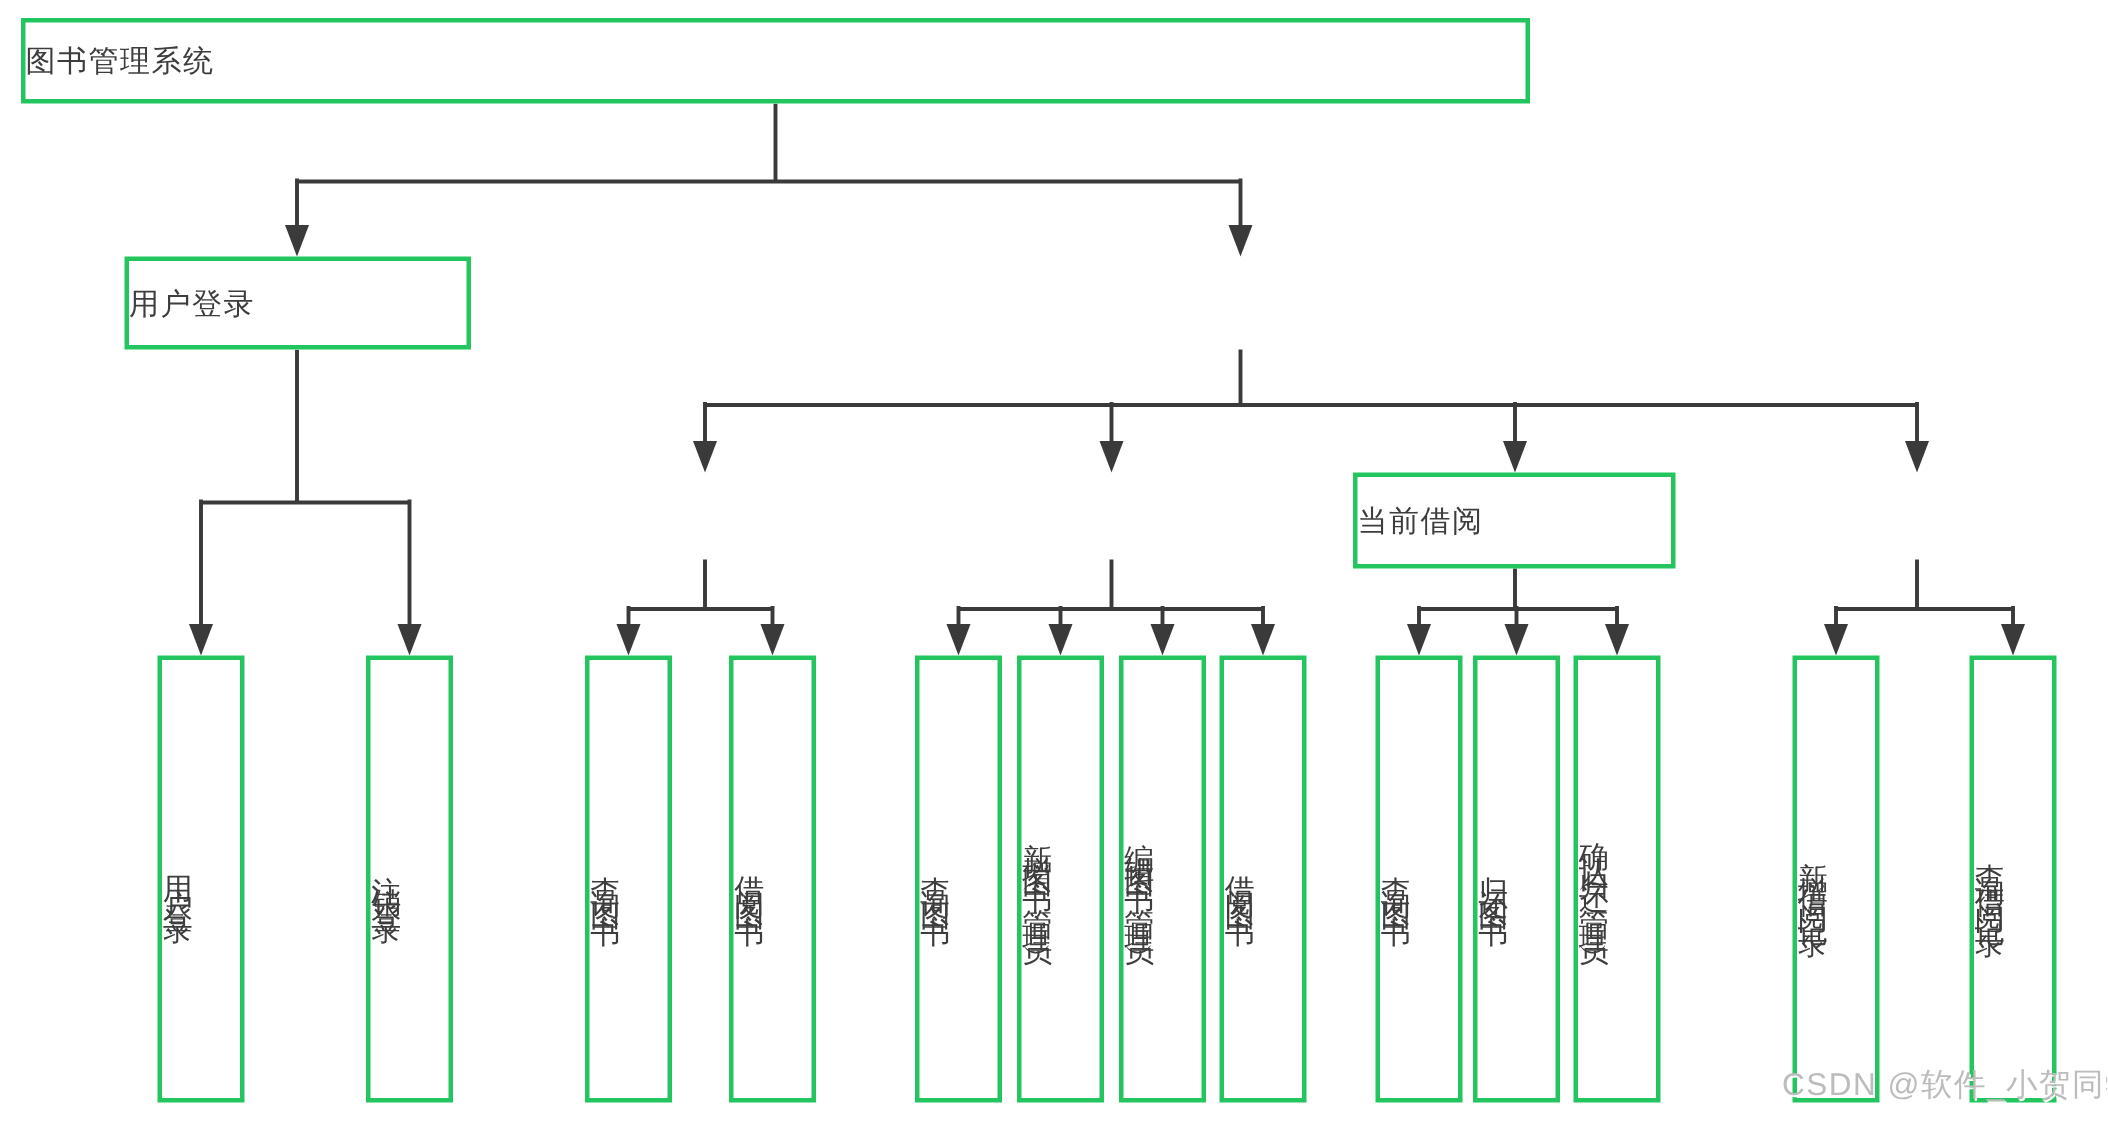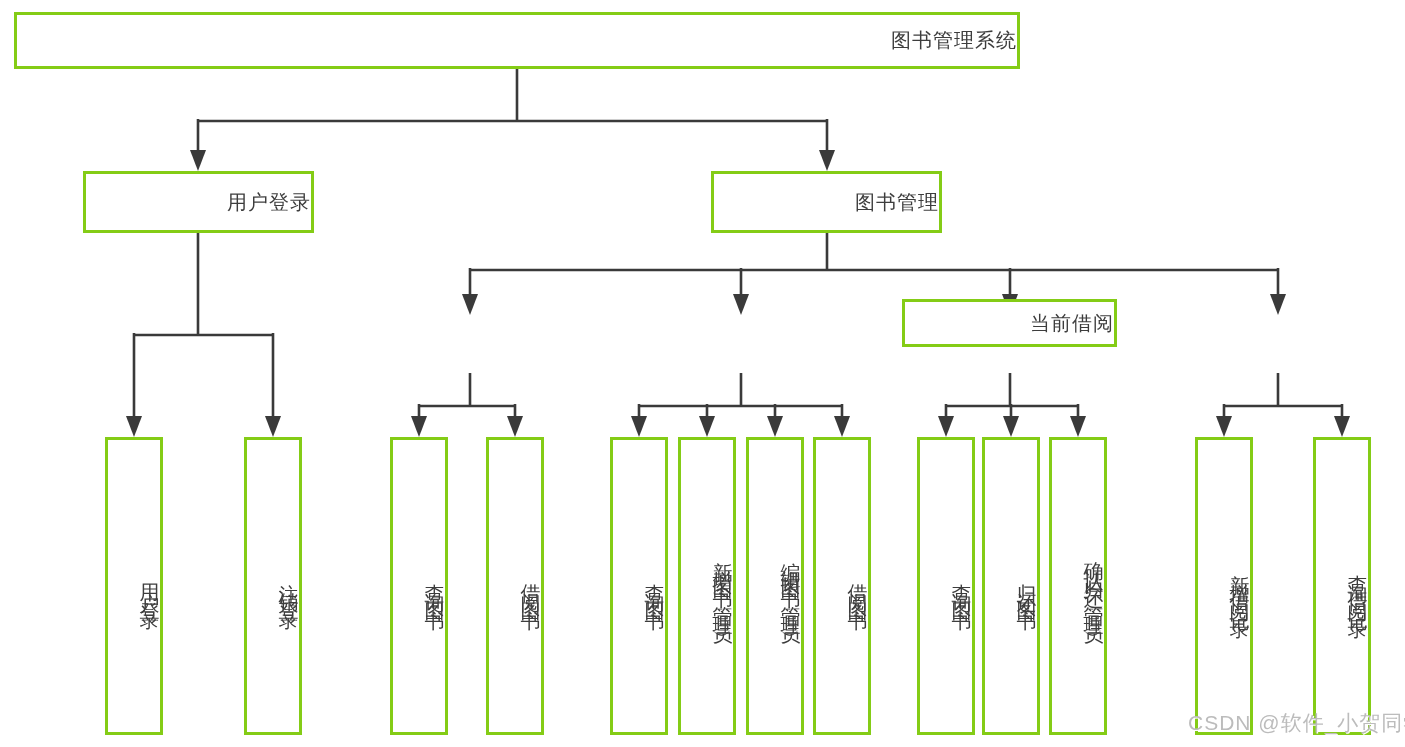--- a/index.html
+++ b/index.html
@@ -19,25 +19,25 @@
     position: absolute;
     left: 0;
     top: 0;
     width: 1405px;
     height: 747px;
     pointer-events: none;
   }
   .node {
     position: absolute;
     box-sizing: border-box;
-    border: 3px solid #84cc16;
+    border: 3px solid #22c55e;
     background: #ffffff;
     display: flex;
     align-items: center;
-    justify-content: flex-end;
+    justify-content: flex-start;
     color: #3d3d3d;
   }
   .node .hlabel {
     font-size: 20px;
     letter-spacing: 1px;
     white-space: nowrap;
   }
   .node .vtext {
     writing-mode: vertical-rl;
     text-orientation: mixed;
@@ -95,25 +95,22 @@
     </g>
   </svg>
 
   <div class="node" style="left:14px; top:12px; width:1006px; height:57px;">
     <span class="hlabel">图书管理系统</span>
   </div>
 
   <div class="node" style="left:83px; top:171px; width:231px; height:62px;">
     <span class="hlabel">用户登录</span>
   </div>
-  <div class="node" style="left:711px; top:171px; width:231px; height:62px;">
-    <span class="hlabel">图书管理</span>
-  </div>
 
-  <div class="node" style="left:902px; top:299px; width:215px; height:48px;">
+  <div class="node" style="left:902px; top:315px; width:215px; height:64px;">
     <span class="hlabel">当前借阅</span>
   </div>
 
   <div class="node" style="left:105px; top:437px; width:58px; height:298px;">
     <span class="vtext">用户登录</span>
   </div>
   <div class="node" style="left:244px; top:437px; width:58px; height:298px;">
     <span class="vtext">注销登录</span>
   </div>
 

